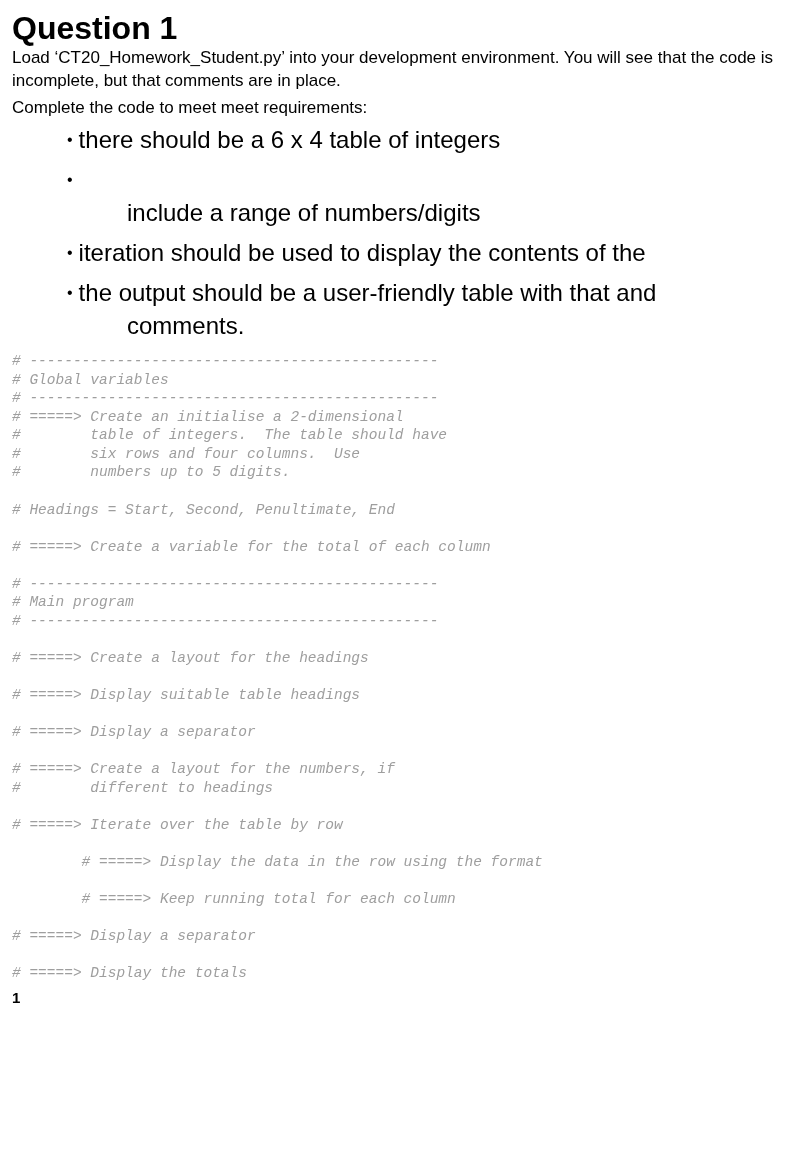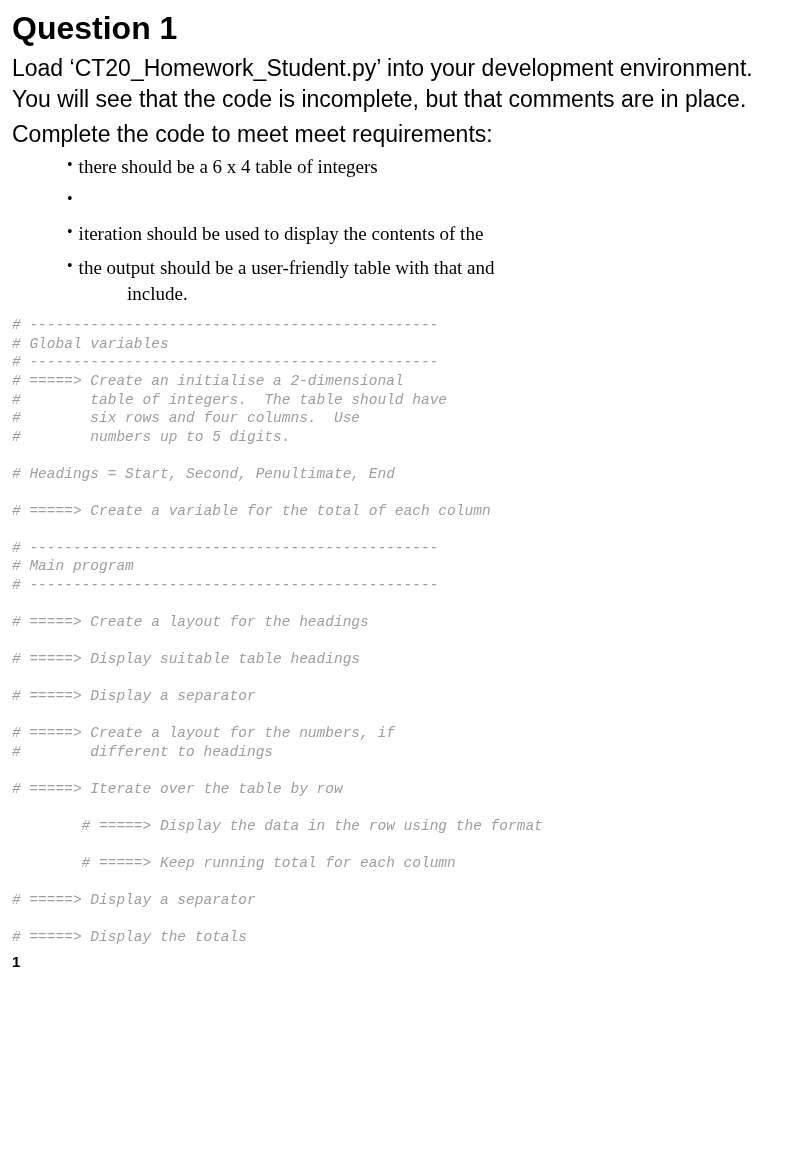--- a/index.html
+++ b/index.html
@@ -10,41 +10,39 @@
     body {
       font-family: Arial, Helvetica, sans-serif;
       background: #ffffff;
       color: #000000;
       width: 789px;
       padding: 10px 12px 10px 12px;
     }
     h1.question-title {
       font-size: 32px;
       font-weight: bold;
-      margin-bottom: 6px;
     }
     p.intro-para {
-      font-size: 23px;
+      font-size: 17px;
       line-height: 1.35;
       margin-bottom: 4px;
     }
     ul.requirements {
       list-style: none;
       padding-left: 55px;
       margin-top: 4px;
       margin-bottom: 10px;
     }
     ul.requirements li {
-      font-size: 19px;
+      font-size: 24px;
       line-height: 1.35;
       position: relative;
       margin-bottom: 8px;
       padding-left: 16px;
       text-indent: -16px;
-      font-family: Liberation Serif, serif;
     }
     ul.requirements li::before {
       content: "•";
       font-size: 16px;
       position: relative;
       top: -3px;
       margin-right: 6px;
     }
     ul.requirements li .wrap {
       display: block;
@@ -69,23 +67,23 @@
 </head>
 <body>
 
 <h1 class="question-title">Question 1</h1>
 
 <p class="intro-para">Load ‘CT20_Homework_Student.py’ into your development environment. You will see that the code is incomplete, but that comments are in place.</p>
 <p class="intro-para">Complete the code to meet meet requirements:</p>
 
 <ul class="requirements">
   <li><span>there should be a 6 x 4 table of integers</span></li>
-  <li></li>
+  <li><span class="wrap">include a range of numbers/digits</span></li>
   <li><span>iteration should be used to display the contents of the</span></li>
-  <li><span>the output should be a user-friendly table with that and</span><span class="wrap">include.</span></li>
+  <li><span>the output should be a user-friendly table with that and</span><span class="wrap">comments.</span></li>
 </ul>
 
 <pre class="code-block"># -----------------------------------------------
 # Global variables
 # -----------------------------------------------
 # =====&gt; Create an initialise a 2-dimensional
 #        table of integers.  The table should have
 #        six rows and four columns.  Use
 #        numbers up to 5 digits.
 

